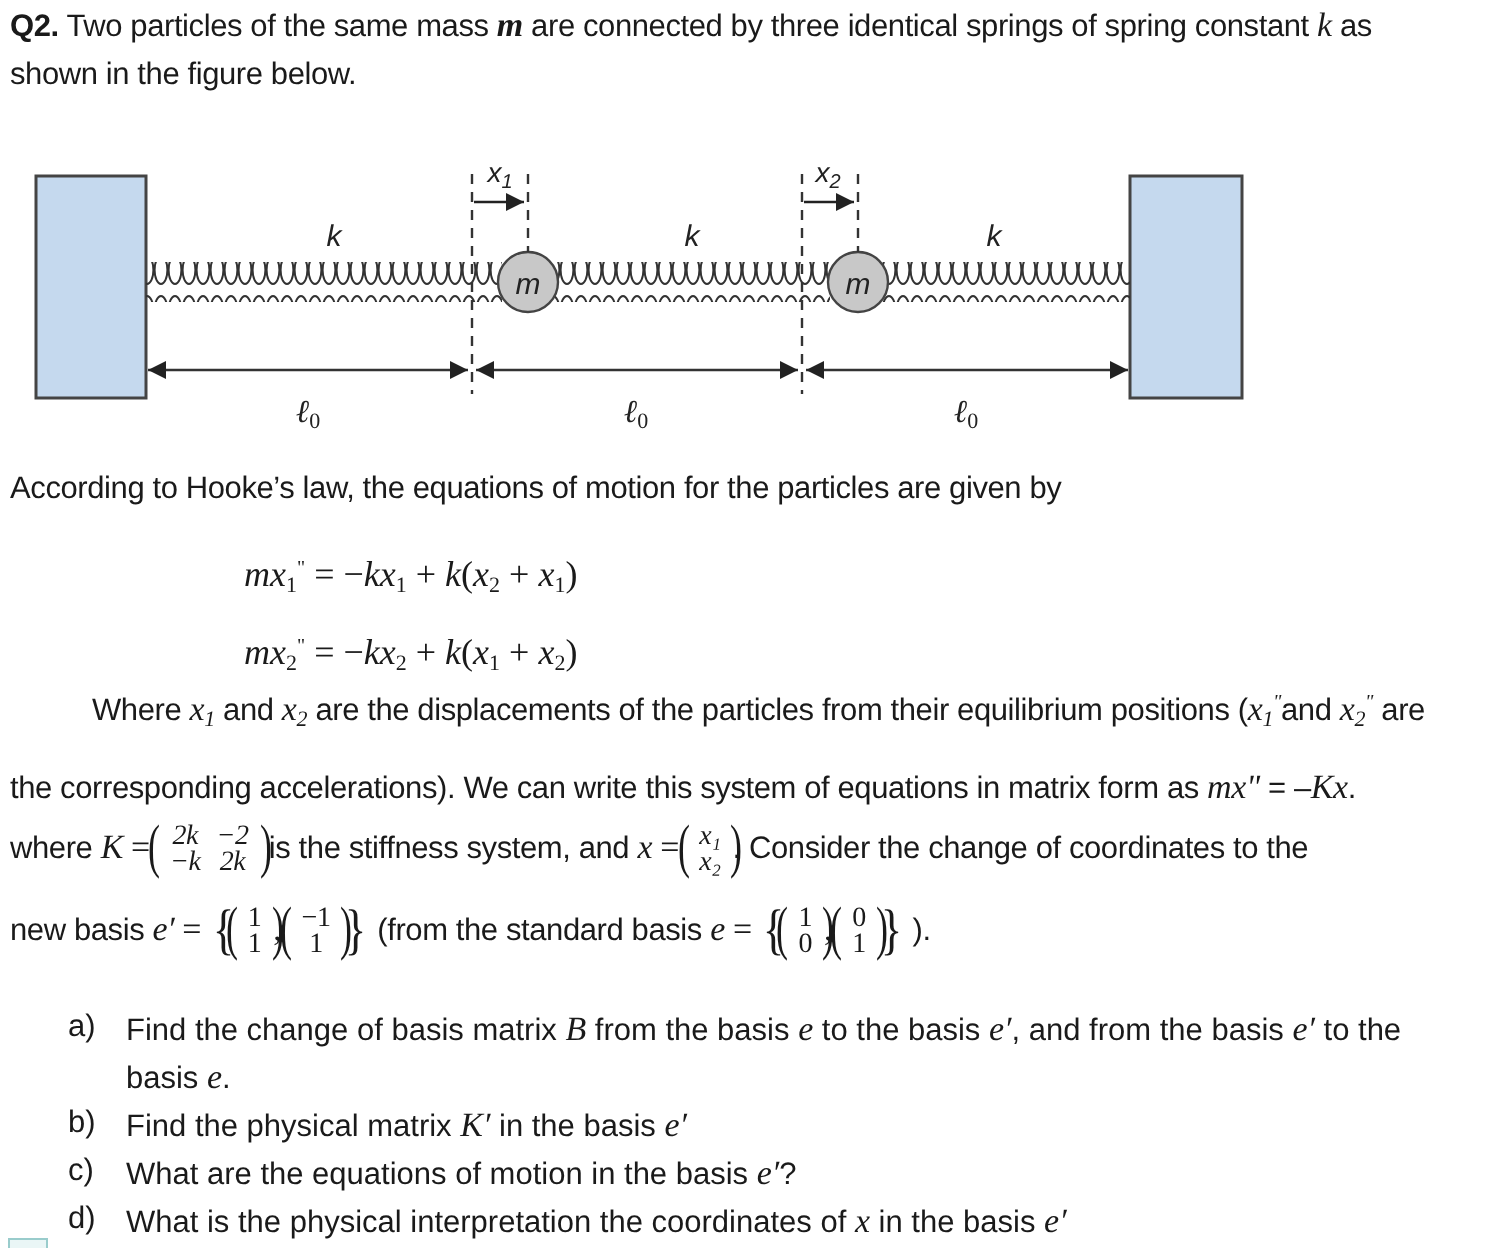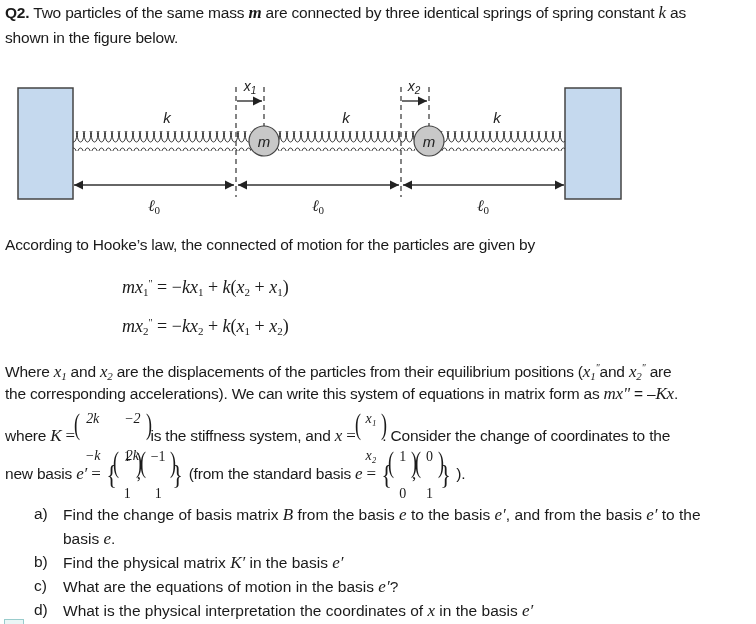--- a/index.html
+++ b/index.html
@@ -11,21 +11,21 @@
   .math { font-family: "Liberation Serif", serif; font-style: italic; font-size: 17px; }
   .mathr { font-family: "Liberation Serif", serif; font-size: 17px; }
   .bold { font-weight: bold; }
   sub { font-size: 11px; vertical-align: -3px; }
   sup { font-size: 10px; vertical-align: 6px; }
   .eq { position: absolute; white-space: nowrap; font-family: "Liberation Serif", serif; font-size: 18px; }
   .pm { display: inline-block; vertical-align: middle; position: relative; font-family: "Liberation Serif", serif; font-size: 14px; line-height: 13px; text-align: center; }
   .pm .paren { position: absolute; top: -3px; font-size: 30px; line-height: 30px; font-style: normal; transform: scaleX(0.6); }
   .pm .pl { left: -7px; }
   .pm .pr { right: -7px; }
-  .pm .cells { display: inline-grid; padding: 0 6px; column-gap: 8px; gap: 24px; }
+  .pm .cells { display: inline-grid; padding: 0 6px; column-gap: 8px; }
   .brace { font-family: "Liberation Serif", serif; font-size: 28px; vertical-align: middle; display: inline-block; transform: scaleX(0.8); }
   .list-item { position: absolute; left: 34px; white-space: nowrap; }
   .list-item .lbl { position: absolute; left: 0; }
   .list-item .txt { position: absolute; left: 29px; text-align: right; }
   .figure { position: absolute; left: 0; top: 65px; width: 756px; height: 160px; }
   .corner-box { position: absolute; left: 4px; top: 619px; width: 18px; height: 6px; border: 1px solid #9cc; background: #eaf6f6; }
 </style>
 </head>
 <body>
 
@@ -73,29 +73,29 @@
 
     <line x1="74" y1="120" x2="234" y2="120" stroke="#333" stroke-width="1.3" marker-start="url(#ah)" marker-end="url(#ah)"></line>
     <line x1="238" y1="120" x2="399" y2="120" stroke="#333" stroke-width="1.3" marker-start="url(#ah)" marker-end="url(#ah)"></line>
     <line x1="403" y1="120" x2="564" y2="120" stroke="#333" stroke-width="1.3" marker-start="url(#ah)" marker-end="url(#ah)"></line>
     <text x="154" y="146" text-anchor="middle" font-family="Liberation Serif, serif" font-style="italic" font-size="16" fill="#222">ℓ<tspan font-size="11" dy="3" font-style="normal">0</tspan></text>
     <text x="318" y="146" text-anchor="middle" font-family="Liberation Serif, serif" font-style="italic" font-size="16" fill="#222">ℓ<tspan font-size="11" dy="3" font-style="normal">0</tspan></text>
     <text x="483" y="146" text-anchor="middle" font-family="Liberation Serif, serif" font-style="italic" font-size="16" fill="#222">ℓ<tspan font-size="11" dy="3" font-style="normal">0</tspan></text>
   </svg>
 </div>
 
-<div class="line" style="top:236px;">According to Hooke’s law, the connected of motion for the particles are given by</div>
+<div class="line" style="top:236px;">According to Hooke’s law, the equations of motion for the particles are given by</div>
 <div class="eq" style="left:122px; top:277px;">
   <i>mx</i><sub>1</sub><sup>"</sup> = −<i>kx</i><sub>1</sub> + <i>k</i>(<i>x</i><sub>2</sub> + <i>x</i><sub>1</sub>)
 </div>
 <div class="eq" style="left:122px; top:316px;">
   <i>mx</i><sub>2</sub><sup>"</sup> = −<i>kx</i><sub>2</sub> + <i>k</i>(<i>x</i><sub>1</sub> + <i>x</i><sub>2</sub>)
 </div>
 
-<div class="line" style="top:362px;">
+<div class="line" style="top:345px;margin-left:41px;">
   <span>Where </span><span class="math">x<sub>1</sub></span><span> and </span><span class="math">x<sub>2</sub></span><span> are the displacements of the particles from their equilibrium positions (</span><span class="math">x<sub>1</sub><sup>"</sup></span><span>and </span><span class="math">x<sub>2</sub><sup>"</sup></span><span>  are</span>
 </div>
 <div class="line" style="top:384px;">
   <span>the corresponding accelerations). We can write this system of equations in matrix form as </span><span class="math">mx"</span><span> = –</span><span class="math">Kx</span><span>.</span>
 </div>
 <div class="line" style="top:412px;">
   <span>where </span><span class="math">K</span><span class="mathr"> = </span><span class="pm"><span class="paren pl">(</span><span class="cells" style="grid-template-columns:auto auto;font-style:italic;">
         <span>2k</span>
         <span>−2</span>
         <span>−k</span>

